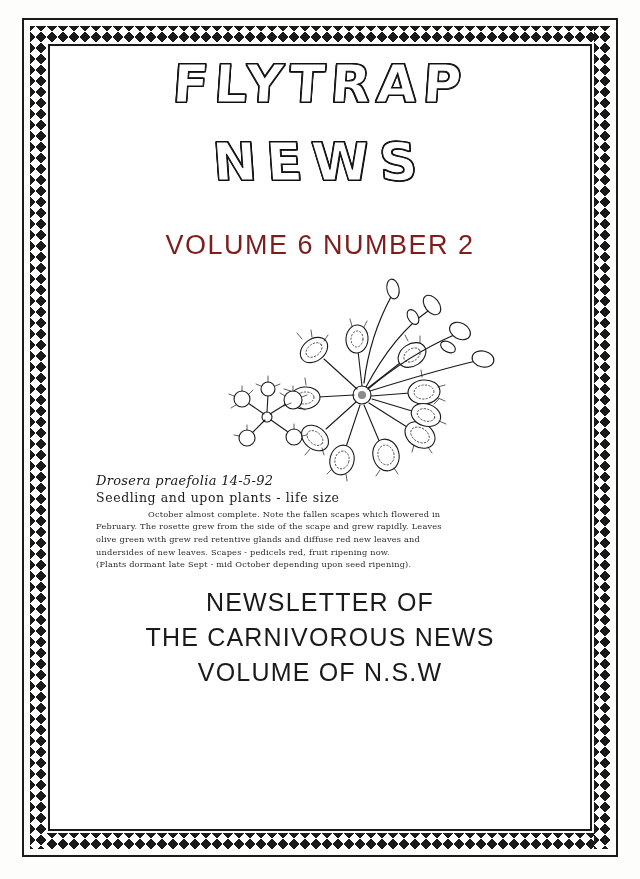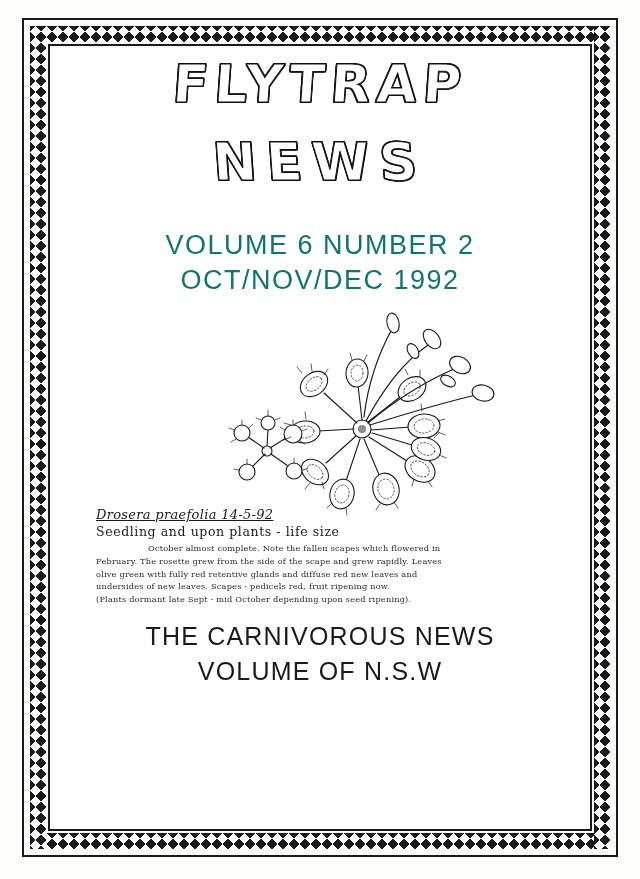--- a/index.html
+++ b/index.html
@@ -122,21 +122,21 @@
     letter-spacing: 10px;
     transform: skewX(4deg);
   }
 
   .volume-block {
     margin-top: 40px;
     font-family: "Liberation Sans", sans-serif;
     font-weight: normal;
     font-size: 27px;
     letter-spacing: 1.5px;
-    color: #0f766e;
+    color: #7f1d1d;
     line-height: 1.28;
   }
 
   
   .illustration {
     position: relative;
     height: 300px;
     margin-top: 14px;
   }
   .illustration svg {
@@ -150,21 +150,20 @@
     left: 34px;
     top: 196px;
     width: 420px;
     text-align: left;
     font-family: "DejaVu Serif", serif;
     color: #1a1a1a;
   }
   .caption .c1 {
     font-size: 13px;
     font-style: italic;
-    text-decoration: underline;
     letter-spacing: 0.3px;
   }
   .caption .c2 {
     font-size: 12.5px;
     letter-spacing: 0.6px;
     margin-top: 2px;
   }
   .caption .c3 {
     font-size: 8.2px;
     line-height: 1.55;
@@ -201,21 +200,20 @@
 
   <div class="content">
 
     <div class="masthead">
       <div class="masthead-line masthead-1">FLYTRAP</div>
       <div class="masthead-line masthead-2">NEWS</div>
     </div>
 
     <div class="volume-block">
       <div>VOLUME 6 NUMBER 2</div>
-      <div>OCT/NOV/DEC 1992</div>
     </div>
 
     <div class="illustration">
       <svg width="510" height="300" viewBox="0 0 510 300">
         <g fill="none" stroke="#1a1a1a" stroke-width="1.1" stroke-linecap="round">
 
           <circle cx="300" cy="118" r="9" fill="#ffffff"></circle>
           <circle cx="300" cy="118" r="3.5" fill="#1a1a1a" opacity="0.5"></circle>
 
           <path d="M295 112 L262 82"></path>
@@ -327,26 +325,27 @@
           </g>
         </g>
       </svg>
 
       <div class="caption">
         <div class="c1">Drosera praefolia 14-5-92</div>
         <div class="c2">Seedling and upon plants - life size</div>
         <div class="c3">
           <span class="indent">October almost complete. Note the fallen scapes which flowered in</span>
           <span>February. The rosette grew from the side of the scape and grew rapidly. Leaves</span><br>
-          <span>olive green with fully red retentive glands and diffuse red new leaves and</span><br>
+          <span>olive green with grew red retentive glands and diffuse red new leaves and</span><br>
           <span>undersides of new leaves. Scapes - pedicels red, fruit ripening now.</span><br>
           <span>(Plants dormant late Sept - mid October depending upon seed ripening).</span>
         </div>
       </div>
     </div>
 
     <div class="footer-block">
+      <div>NEWSLETTER OF</div>
       <div>THE CARNIVOROUS NEWS</div>
       <div>VOLUME OF N.S.W</div>
     </div>
 
   </div>
 </div>
 
 </body></html>

